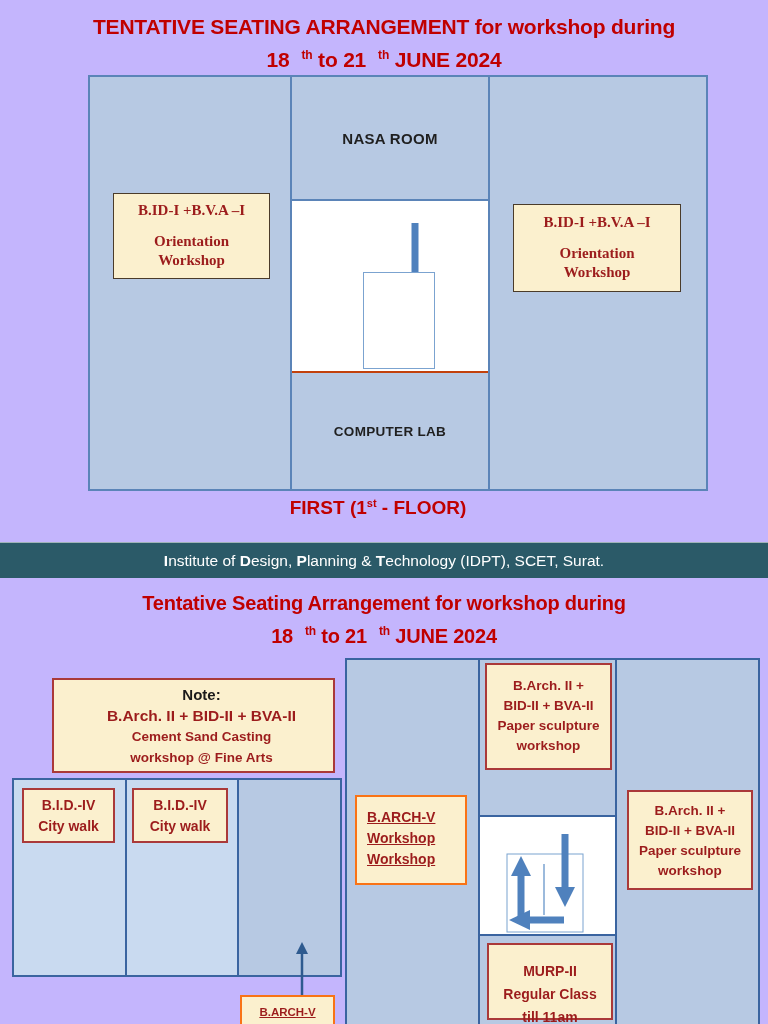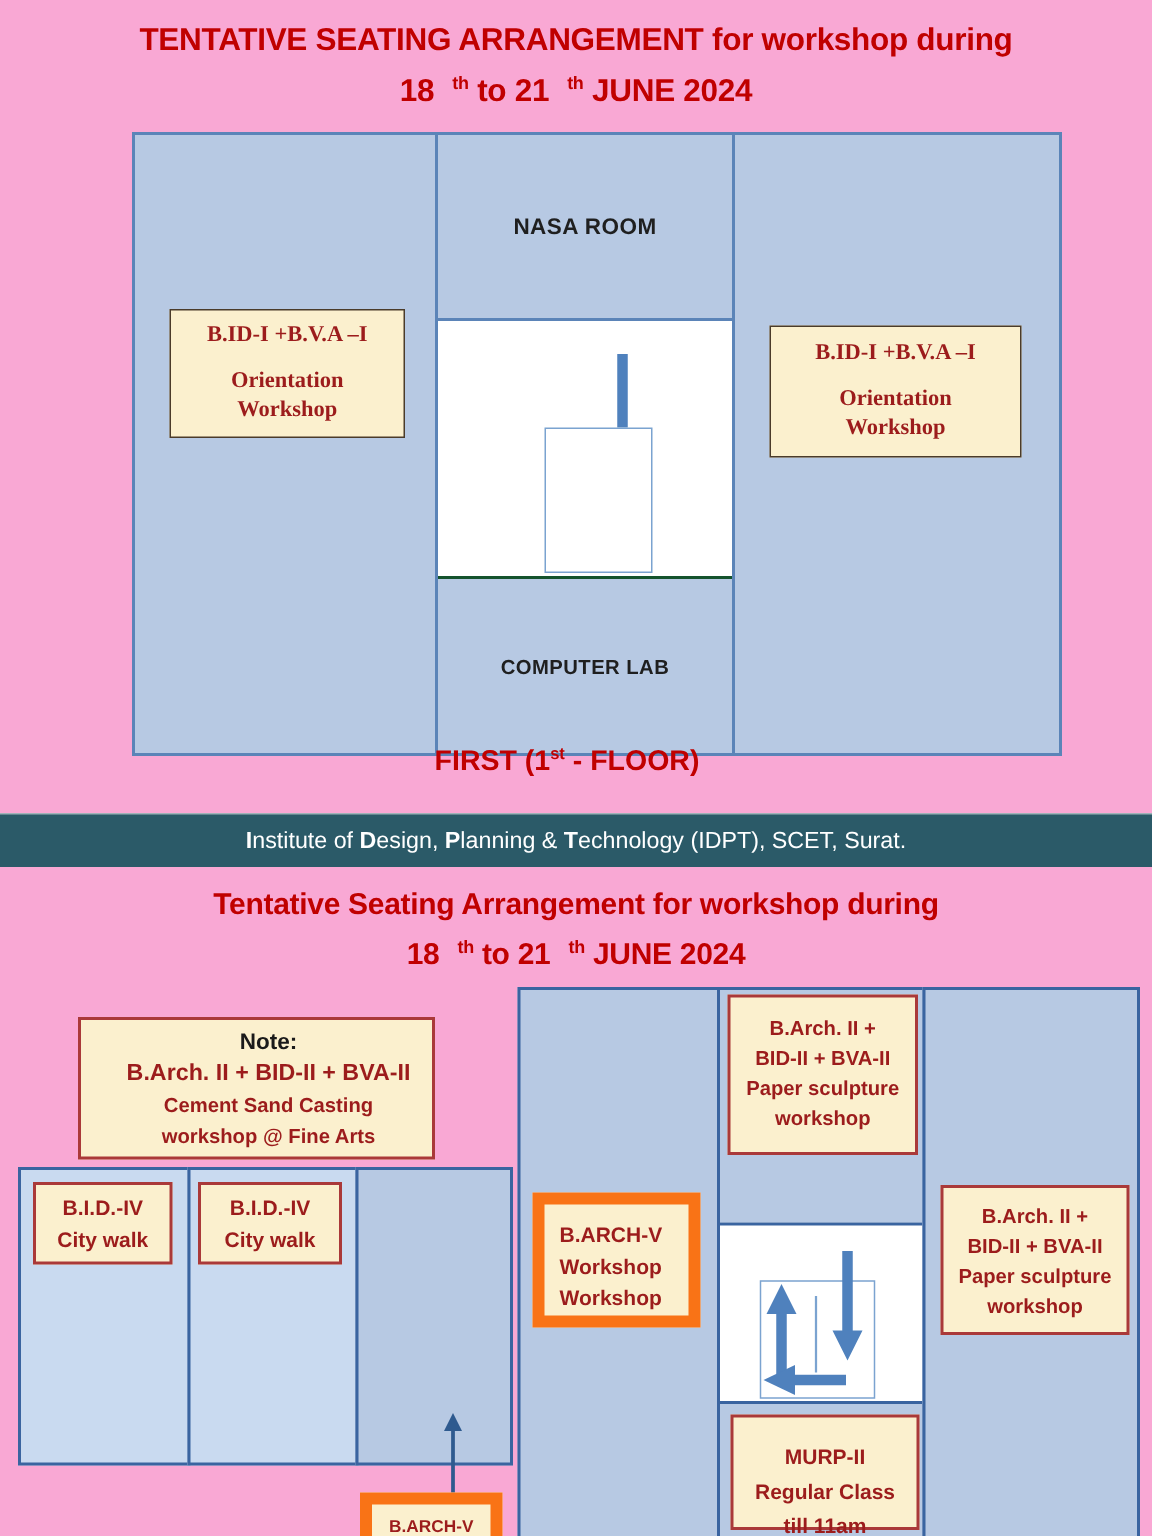--- a/index.html
+++ b/index.html
@@ -1,16 +1,16 @@
 <!DOCTYPE html>
 <html><head>
 <meta charset="utf-8">
 <style>
   html,body{margin:0;padding:0;background:#e9e9e9;}
-  .page{position:relative;width:768px;height:1024px;background:#f9a8d4;overflow:hidden;
+  .page{position:relative;width:768px;height:1024px;background:#c4b5fd;overflow:hidden;
         font-family:"Liberation Sans",sans-serif;margin:0 auto;}
   .abs{position:absolute;}
 
   
   .title{left:0;right:0;text-align:center;color:#C00000;font-weight:700;
          font-size:21px;line-height:28px;letter-spacing:-0.2px;}
   #title1{top:13px;}
   #title2{top:589px;font-size:20px;}
   .title sup{font-size:12px;padding-left:12px;}
   #floor1-label{top:497px;left:0;right:12px;text-align:center;color:#C00000;
@@ -18,30 +18,30 @@
   #floor1-label sup{font-size:11px;}
 
   
   .banner{top:542px;left:0;width:768px;height:35px;background:#2B5A68;color:#ffffff;
           display:flex;align-items:center;justify-content:center;font-size:15.5px;
           border-top:1px solid #9fb3b9;}
   .banner .bb{font-weight:700;}
   .banner span{white-space:pre;}
 
   
-  #plan1{left:88px;top:88px;width:547px;height:416px;}
+  #plan1{left:88px;top:75px;width:547px;height:416px;}
   .p1col{position:absolute;top:0;height:416px;background:#B7C9E3;
          border:2px solid #5B84B8;box-sizing:border-box;}
   #p1-left{left:0;width:204px;}
   #p1-mid{left:202px;width:200px;display:flex;flex-direction:column;}
   #p1-right{left:400px;width:220px;}
   .nasa-sec{height:124px;border-bottom:2px solid #5B84B8;display:flex;
             align-items:center;justify-content:center;box-sizing:border-box;}
   .white-sec{height:170px;background:#ffffff;position:relative;}
-  .clab-sec{flex:1;border-top:2px solid #14532d;display:flex;align-items:center;
+  .clab-sec{flex:1;border-top:2px solid #c2410c;display:flex;align-items:center;
             justify-content:center;box-sizing:border-box;}
   .roomlbl{color:#1f1f1f;font-weight:700;font-size:15px;letter-spacing:0.3px;}
   .clab-sec .roomlbl{font-size:13.5px;}
   .stairbox1{position:absolute;left:71px;top:71px;width:72px;height:97px;
              background:#ffffff;border:1px solid #7BA3D0;box-sizing:border-box;}
   .obox{background:#FBF0CE;border:1px solid #4a3b2a;box-sizing:border-box;
         color:#9C1C1C;font-family:"Liberation Serif",serif;font-weight:700;
         text-align:center;font-size:15px;line-height:19px;}
   #obox-left{left:25px;top:118px;width:157px;height:86px;padding-top:7px;}
   #obox-right{left:425px;top:129px;width:168px;height:88px;padding-top:8px;}
@@ -53,22 +53,22 @@
   #lg-c1{left:0;top:120px;width:115px;height:199px;background:#C9DAF0;}
   #lg-c2{left:113px;top:120px;width:114px;height:199px;background:#C9DAF0;}
   #lg-c3{left:225px;top:120px;width:105px;height:199px;}
   #col-research{left:333px;top:0;width:135px;height:372px;}
   #col-stairs{left:466px;top:0;width:139px;height:372px;}
   #col-right{left:603px;top:0;width:145px;height:372px;}
   .white-sec2{position:absolute;left:0;top:155px;width:135px;height:121px;background:#ffffff;
               border-top:2px solid #3A64A0;border-bottom:2px solid #3A64A0;box-sizing:border-box;}
   .cream2{position:absolute;background:#FBF0CE;border:2px solid #AA3939;box-sizing:border-box;
           color:#9C1C1C;font-weight:700;text-align:center;}
-  .thickb{border:8px solid #f97316;}
-  #note-box{left:40px;top:20px;width:238px;height:95px;font-size:13.5px;line-height:21px;padding-top:4px;padding-left:16px;}
+  .thickb{border:2px solid #f97316;text-decoration:underline;}
+  #note-box{left:40px;top:20px;width:283px;height:95px;font-size:13.5px;line-height:21px;padding-top:4px;padding-left:16px;}
   #note-box .note-title{color:#1a1a1a;font-size:15px;}
   #note-box .note-l1{font-size:15.5px;}
   #bid4-a{left:10px;top:130px;width:93px;height:55px;font-size:14px;line-height:21px;padding-top:5px;}
   #bid4-b{left:120px;top:130px;width:96px;height:55px;font-size:14px;line-height:21px;padding-top:5px;}
   #mud2-box{left:231px;top:127px;width:94px;height:103px;font-size:14px;line-height:22px;padding-top:5px;}
   #research-box{left:343px;top:137px;width:112px;height:90px;font-size:14px;line-height:21px;
                 text-align:left;padding:10px 0 0 10px;}
   #paper-mid{left:473px;top:5px;width:127px;height:107px;font-size:13.5px;line-height:20px;padding-top:11px;}
   #paper-right{left:615px;top:132px;width:126px;height:100px;font-size:13.5px;line-height:20px;padding-top:9px;}
   #murp-box{left:475px;top:285px;width:126px;height:77px;font-size:14px;line-height:23px;padding-top:15px;}

